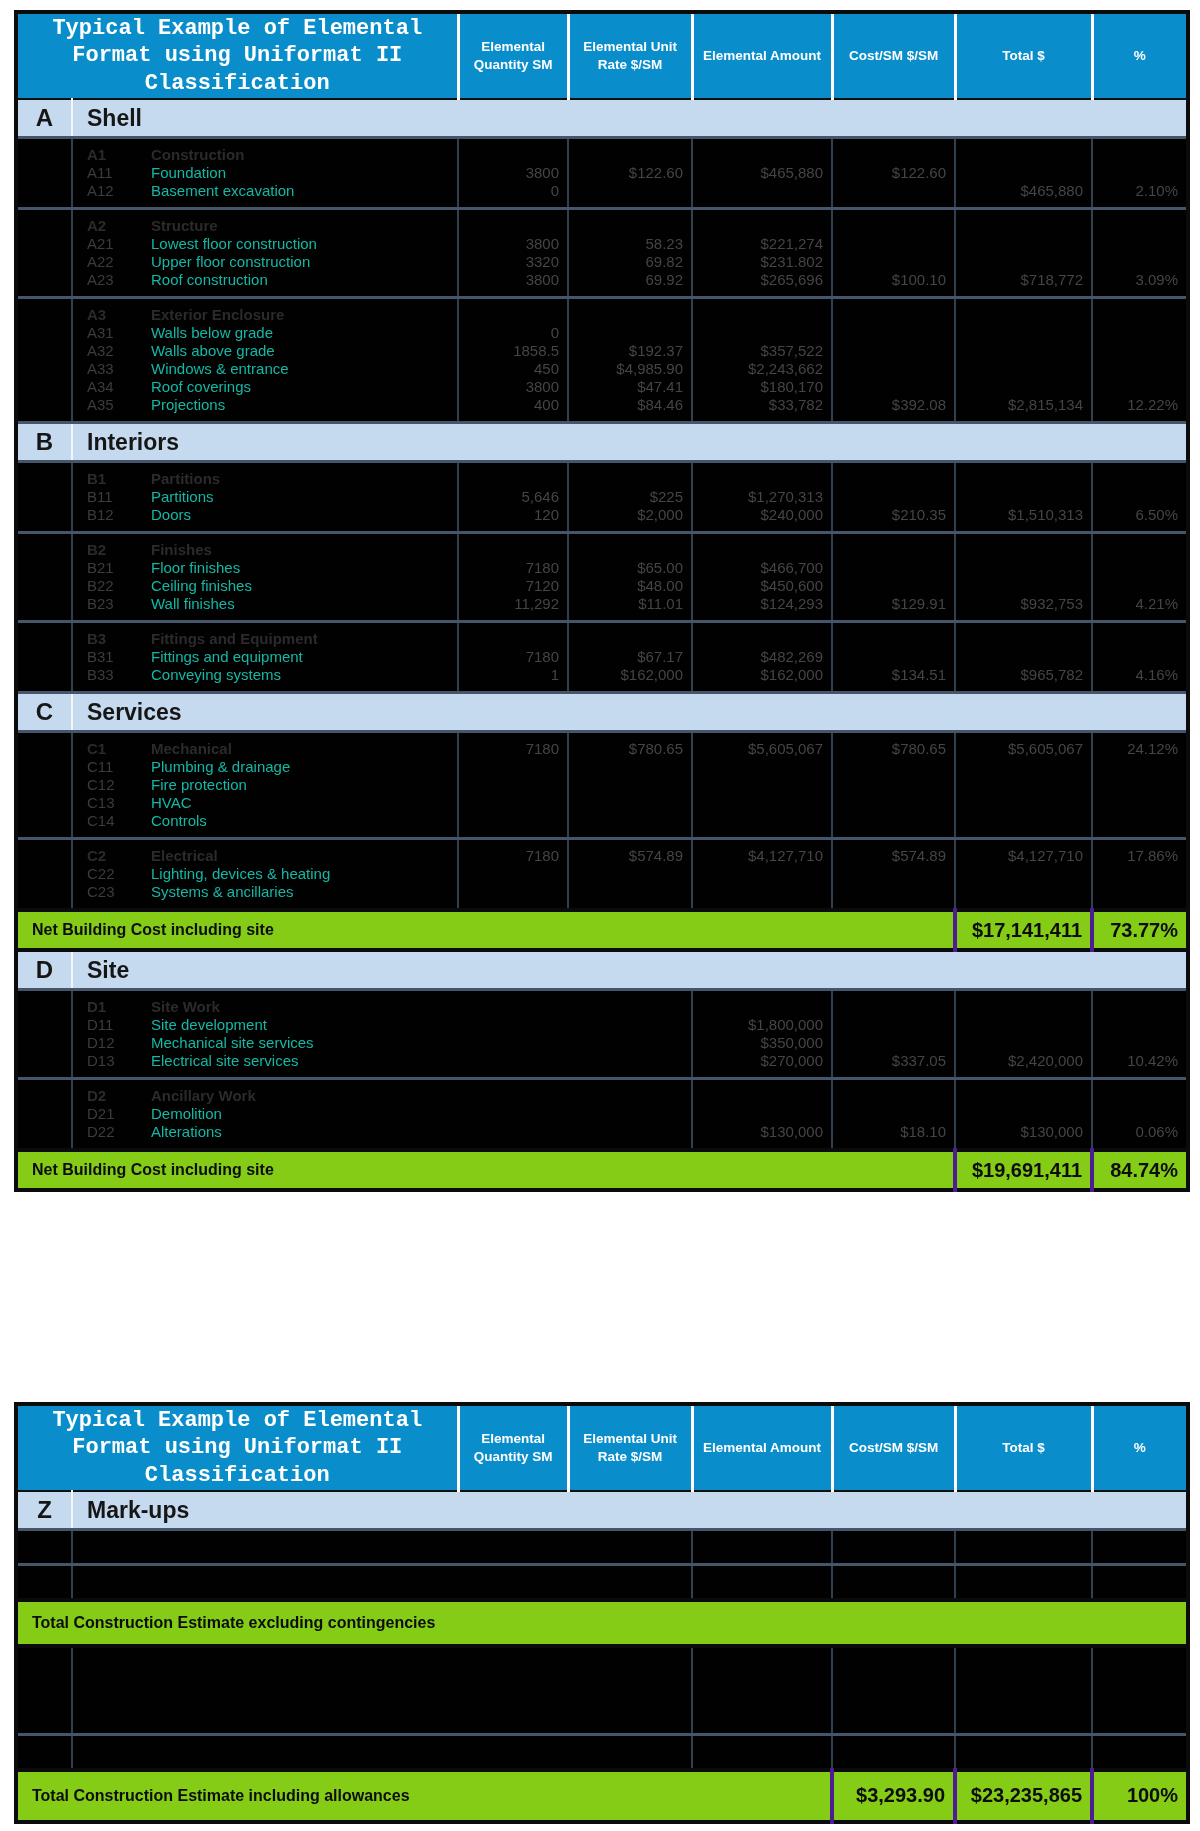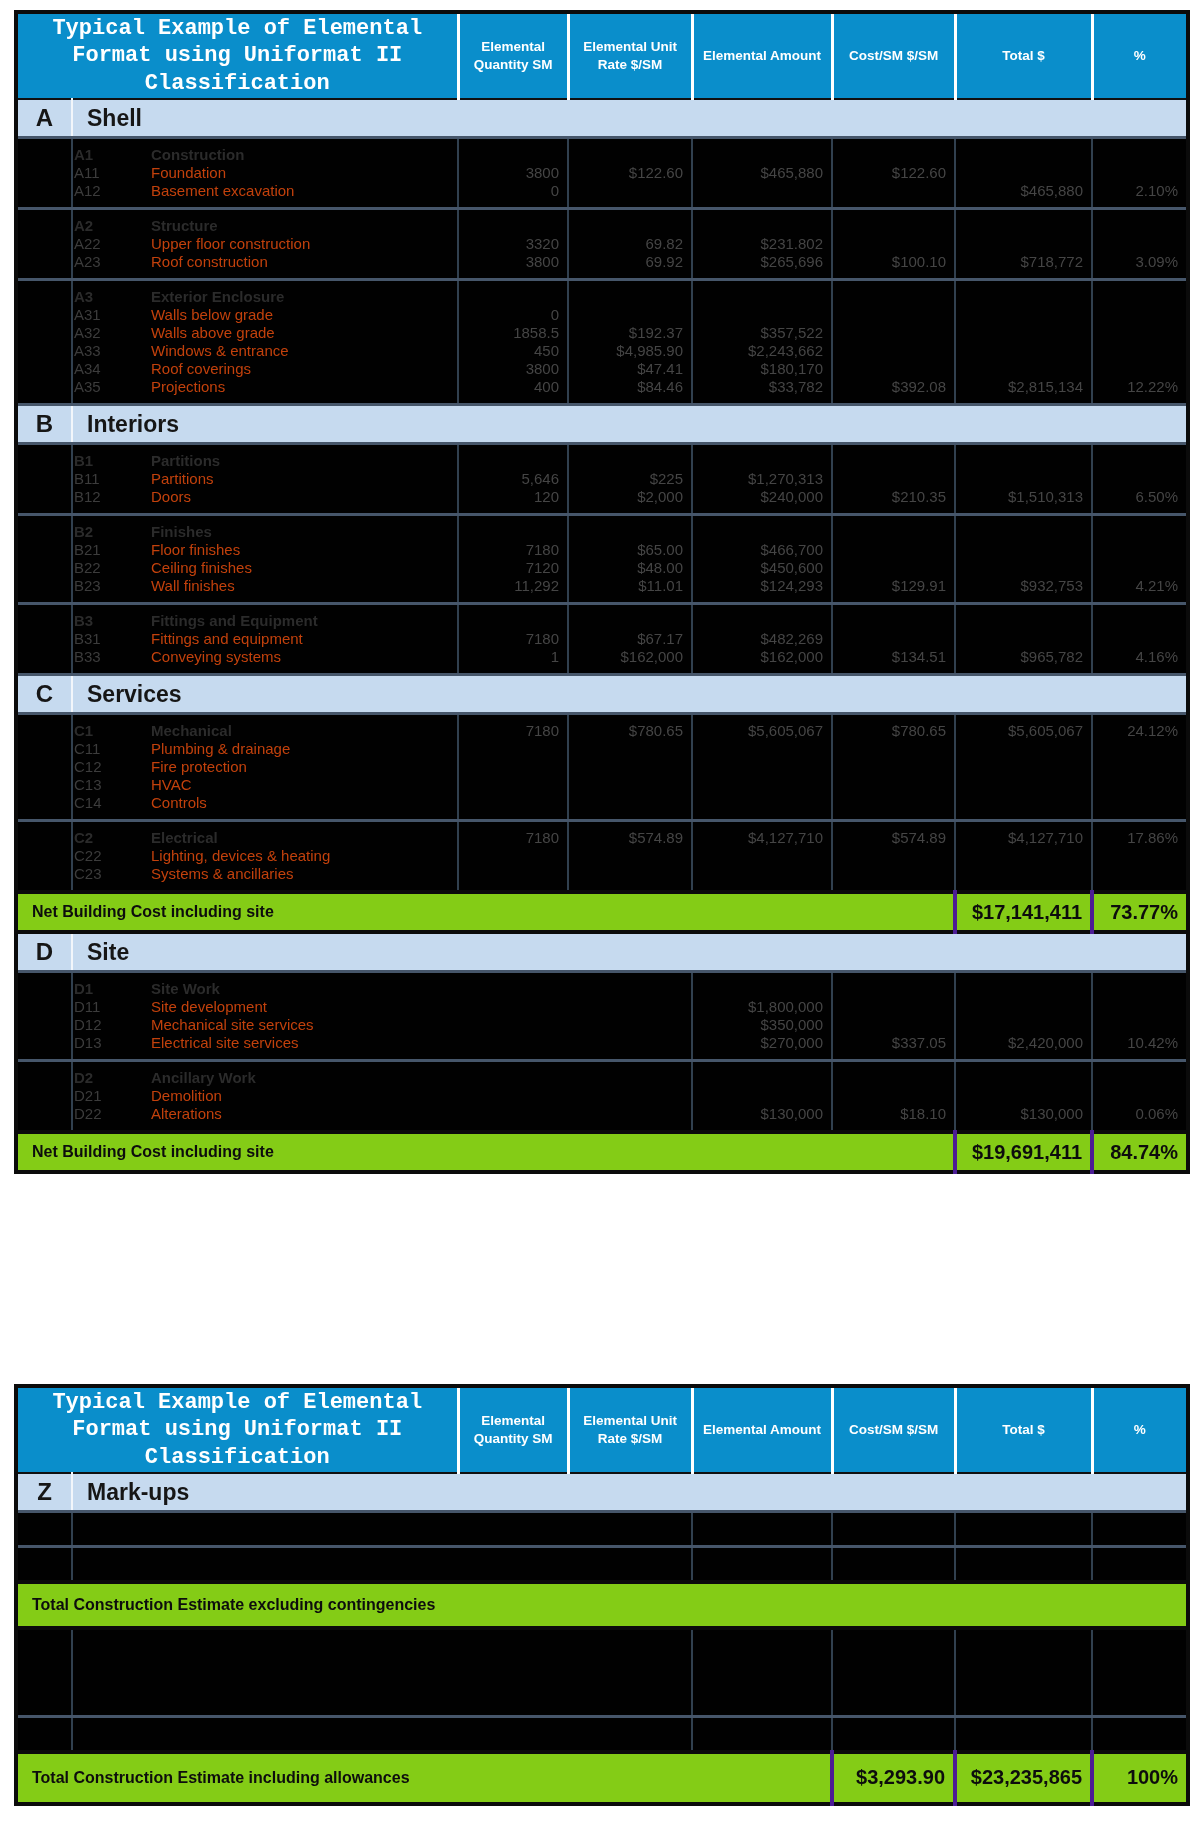--- a/index.html
+++ b/index.html
@@ -19,22 +19,22 @@
   
   tr.section td{background:#c6daef;height:34px;border-top:2px solid #101010;border-bottom:2px solid #101010;}
   tr.section td.lt{text-align:center;font-weight:bold;font-size:24px;color:#161616;border-right:2px solid #f2f6fb;}
   tr.section td.stitle{font-weight:bold;font-size:23px;color:#161616;padding-left:14px;}
 
   
   tbody.block{border-top:3px solid #46566a;border-bottom:3px solid #46566a;}
   tbody.block td{background:#010101;height:18px;line-height:18px;font-size:15px;padding:0 6px;
                  white-space:nowrap;overflow:hidden;}
   tbody.block td.lt{border-right:2px solid #31404f;}
-  tbody.block td.code{color:#3c3c3c;padding-left:1px;}
-  tbody.block td.name{color:#c2410c;padding-left:13px;}
+  tbody.block td.code{color:#3c3c3c;padding-left:14px;}
+  tbody.block td.name{color:#14b8a6;padding-left:13px;}
   tbody.block td.bold{font-weight:bold;color:#2b2b2b;}
   tbody.block td.num{color:#454545;text-align:right;padding-right:8px;}
   tbody.block td.v{border-left:2px solid #31404f;}
   tbody.block tr.rt td{padding-top:7px;}
   tbody.block tr.rb td{padding-bottom:7px;}
 
   
   tbody.sumgrp{border-top:4px solid #0b0b0b;border-bottom:4px solid #0b0b0b;}
   tbody.sumgrp td{background:#84cc16;color:#0d0d0d;font-weight:bold;}
   td.slabel{font-size:16px;padding-left:14px;}
@@ -117,20 +117,31 @@
             <td class="name bold">Structure</td>
             <td class="num v"></td>
             <td class="num v"></td>
             <td class="num v"></td>
             <td class="num v"></td>
             <td class="num v"></td>
             <td class="num v"></td>
           </tr>
           <tr>
             <td class="lt"></td>
+            <td class="code">A21</td>
+            <td class="name">Lowest floor construction</td>
+            <td class="num v">3800</td>
+            <td class="num v">58.23</td>
+            <td class="num v">$221,274</td>
+            <td class="num v"></td>
+            <td class="num v"></td>
+            <td class="num v"></td>
+          </tr>
+          <tr>
+            <td class="lt"></td>
             <td class="code">A22</td>
             <td class="name">Upper floor construction</td>
             <td class="num v">3320</td>
             <td class="num v">69.82</td>
             <td class="num v">$231.802</td>
             <td class="num v"></td>
             <td class="num v"></td>
             <td class="num v"></td>
           </tr>
           <tr class="rb">

